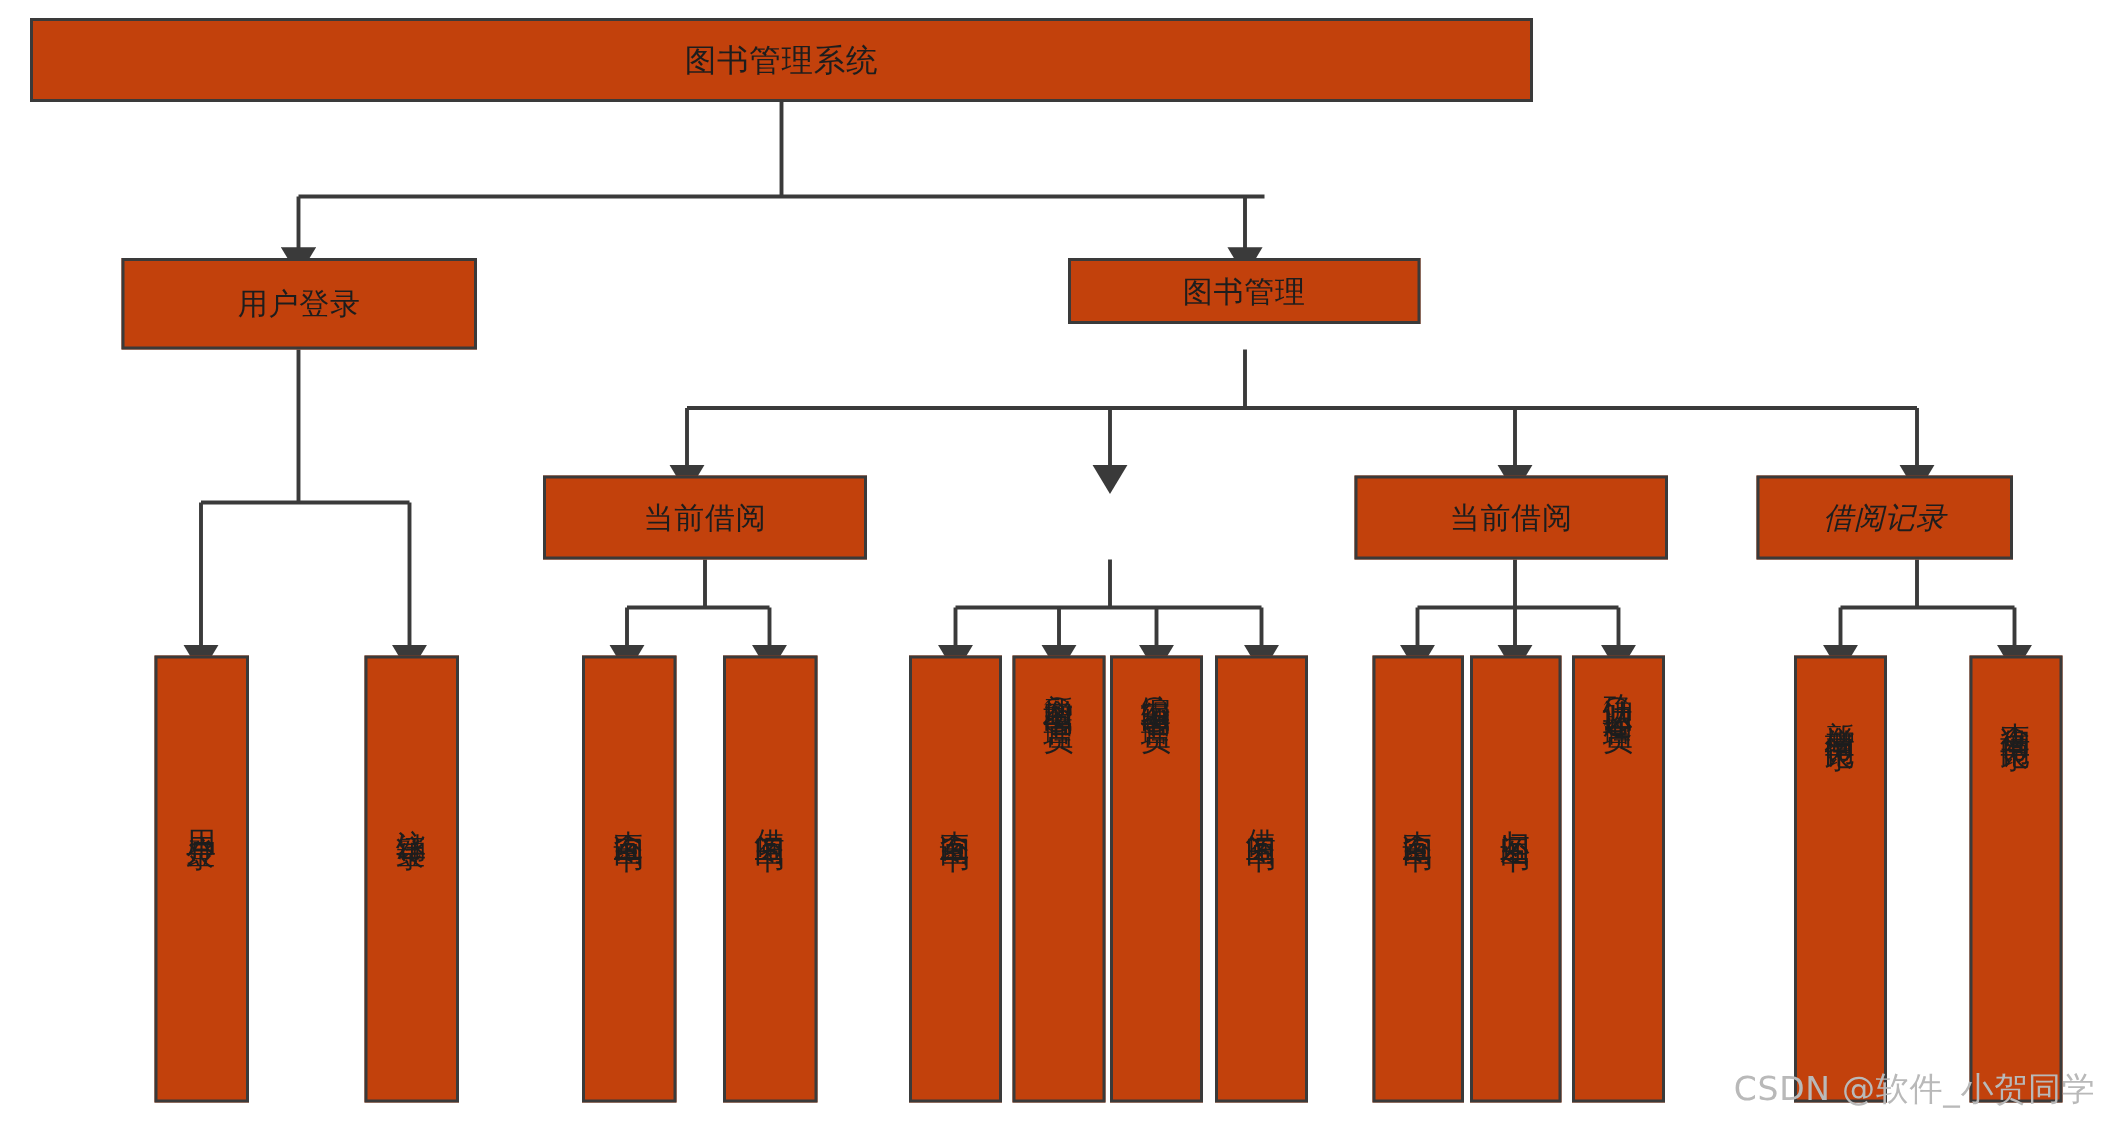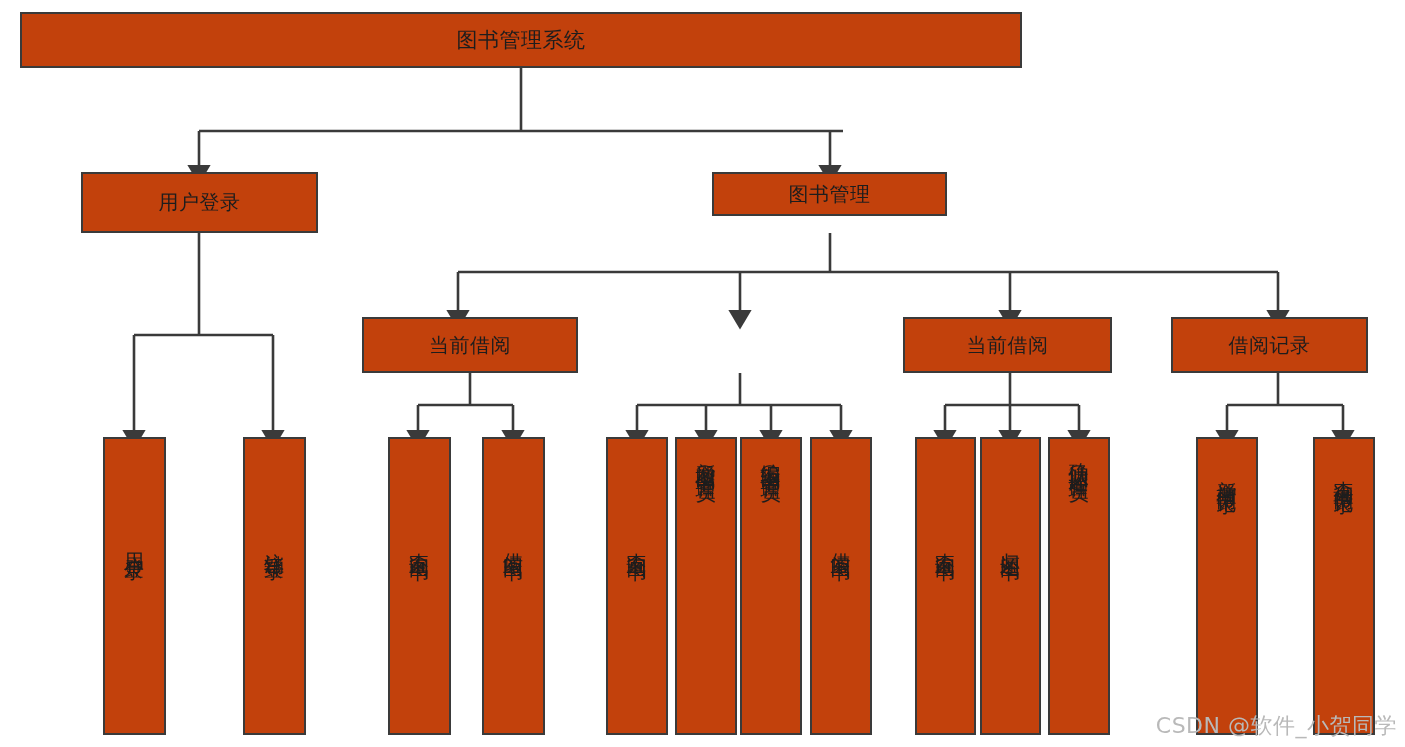--- a/index.html
+++ b/index.html
@@ -137,21 +137,21 @@
   <div class="node level2" style="left:712px; top:172px; width:235px; height:44px;">
     <span class="node-label">图书管理</span>
   </div>
 
   <div class="node level2" style="left:362px; top:317px; width:216px; height:56px;">
     <span class="node-label">当前借阅</span>
   </div>
   <div class="node level2" style="left:903px; top:317px; width:209px; height:56px;">
     <span class="node-label">当前借阅</span>
   </div>
-  <div class="node level2" style="left:1171px; top:317px; width:197px; height:56px;">
+  <div class="node level2" style="left:1171px; top:317px; width:171px; height:56px;font-style:italic;">
     <span class="node-label">借阅记录</span>
   </div>
 
   <div class="node leaf mid2" style="left:103px; top:437px; width:63px; height:298px;">
     <span class="node-label">用户登录</span>
   </div>
   <div class="node leaf mid2" style="left:243px; top:437px; width:63px; height:298px;">
     <span class="node-label">注销登录</span>
   </div>
 

